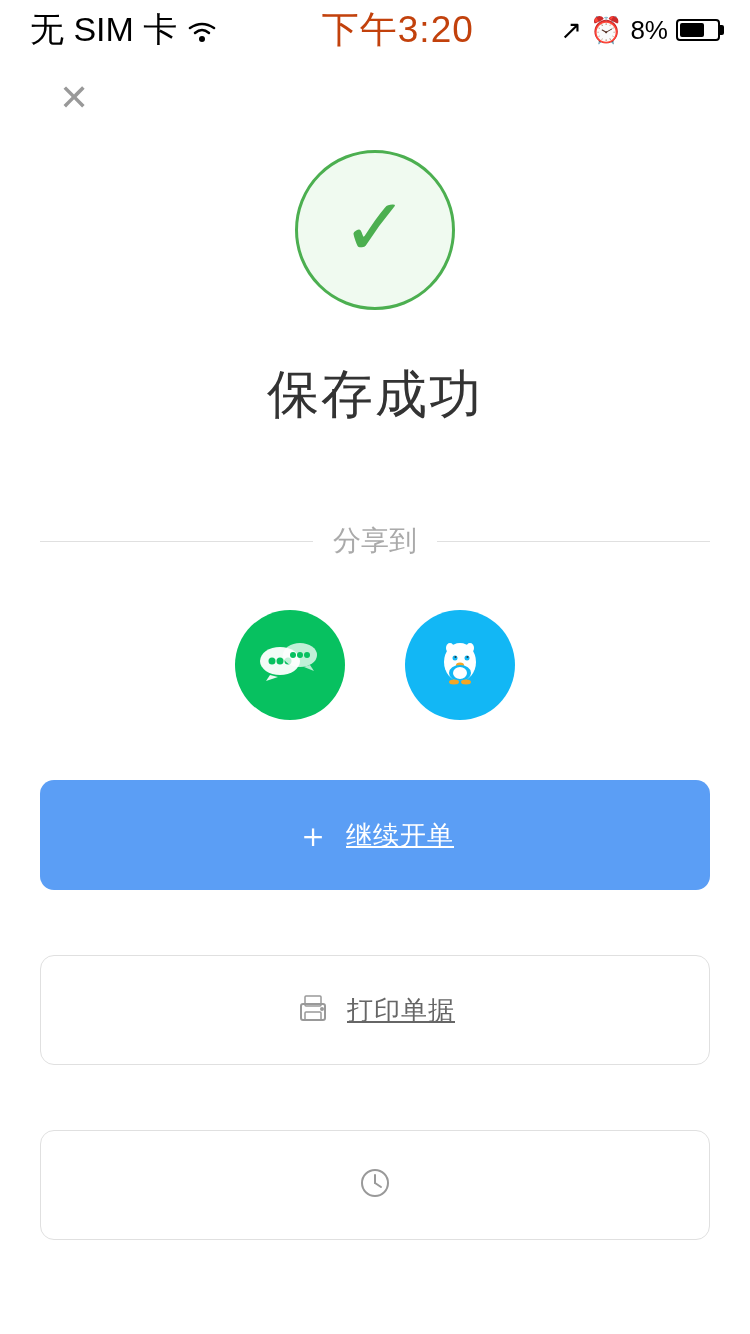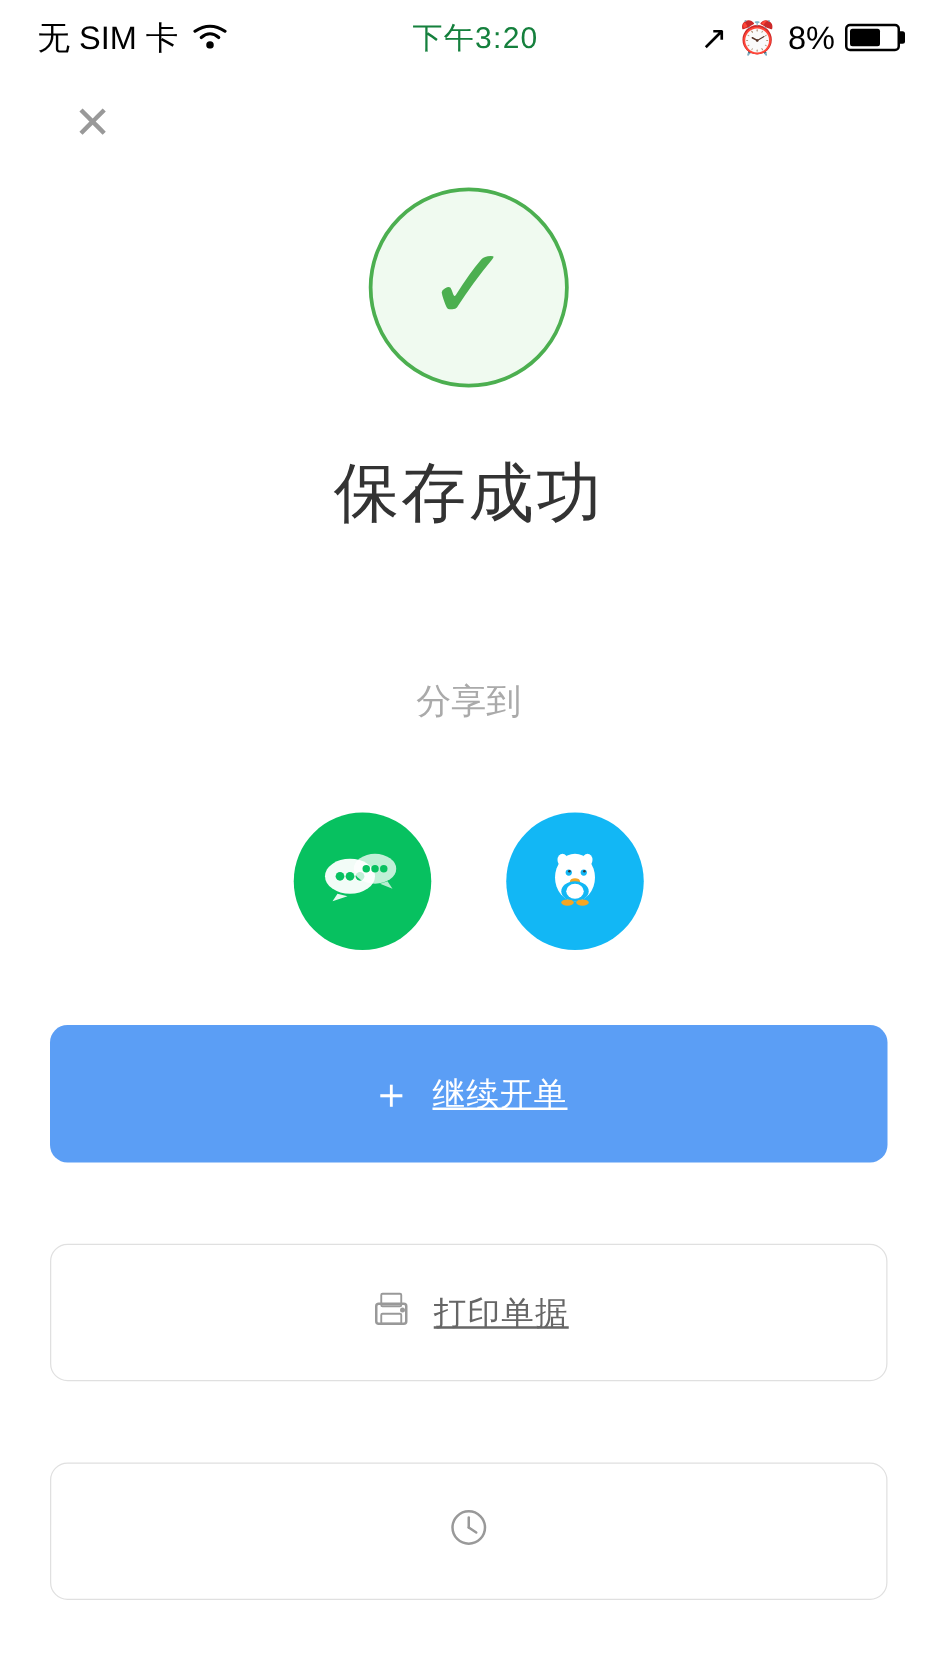--- a/index.html
+++ b/index.html
@@ -20,28 +20,28 @@
       display: flex;
       align-items: center;
       justify-content: space-between;
       padding: 0 30px;
       background: #fff;
     }
     .status-left {
       display: flex;
       align-items: center;
       gap: 10px;
-      font-size: 26px;
+      font-size: 34px;
       color: #000;
       font-weight: 500;
     }
     .status-center {
-      font-size: 24px;
+      font-size: 37px;
       font-weight: 500;
-      color: #15803d;
+      color: #c2410c;
       letter-spacing: 1px;
       margin-left: 18px;
     }
     .status-right {
       display: flex;
       align-items: center;
       gap: 8px;
       font-size: 26px;
       color: #000;
     }
@@ -136,21 +136,20 @@
     .share-section {
       width: 100%;
       padding: 0 40px;
       margin-bottom: 50px;
     }
     .share-divider {
       display: flex;
       align-items: center;
       gap: 20px;
       margin-bottom: 50px;
-      flex-direction: column;
     }
     .divider-line {
       flex: 1;
       height: 1px;
       background: #e0e0e0;
     }
     .share-label {
       font-size: 28px;
       color: #aaa;
       white-space: nowrap;

